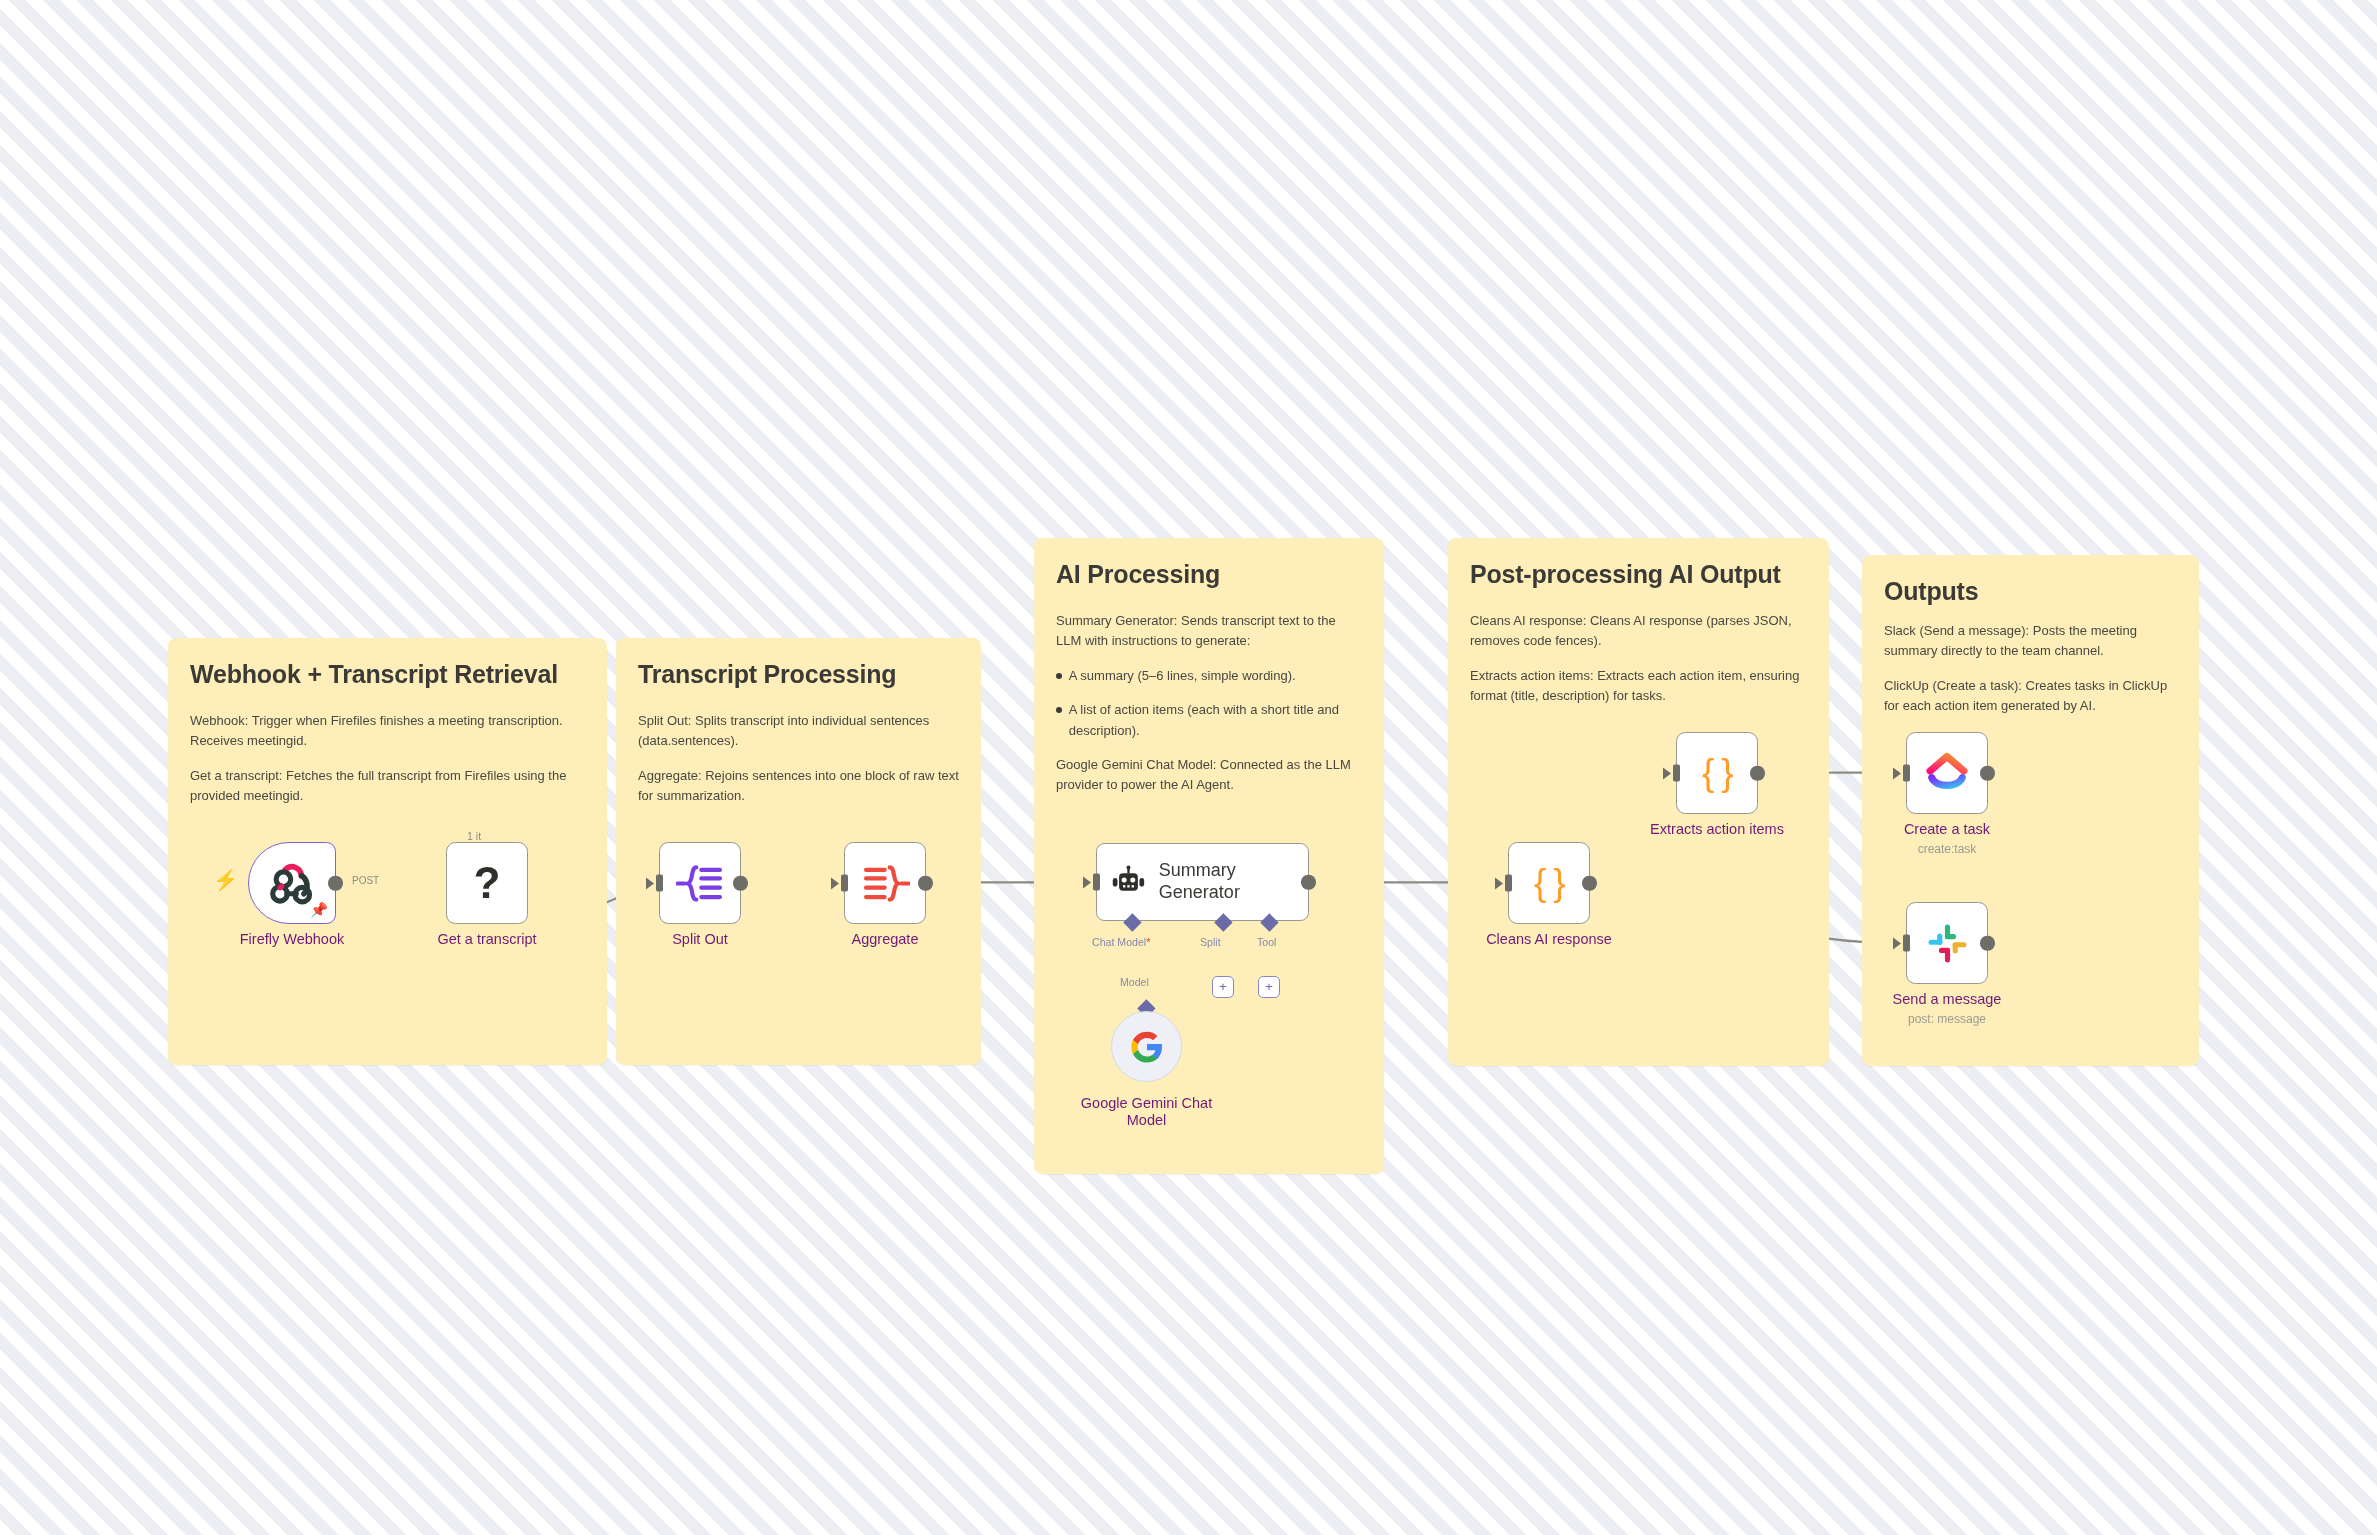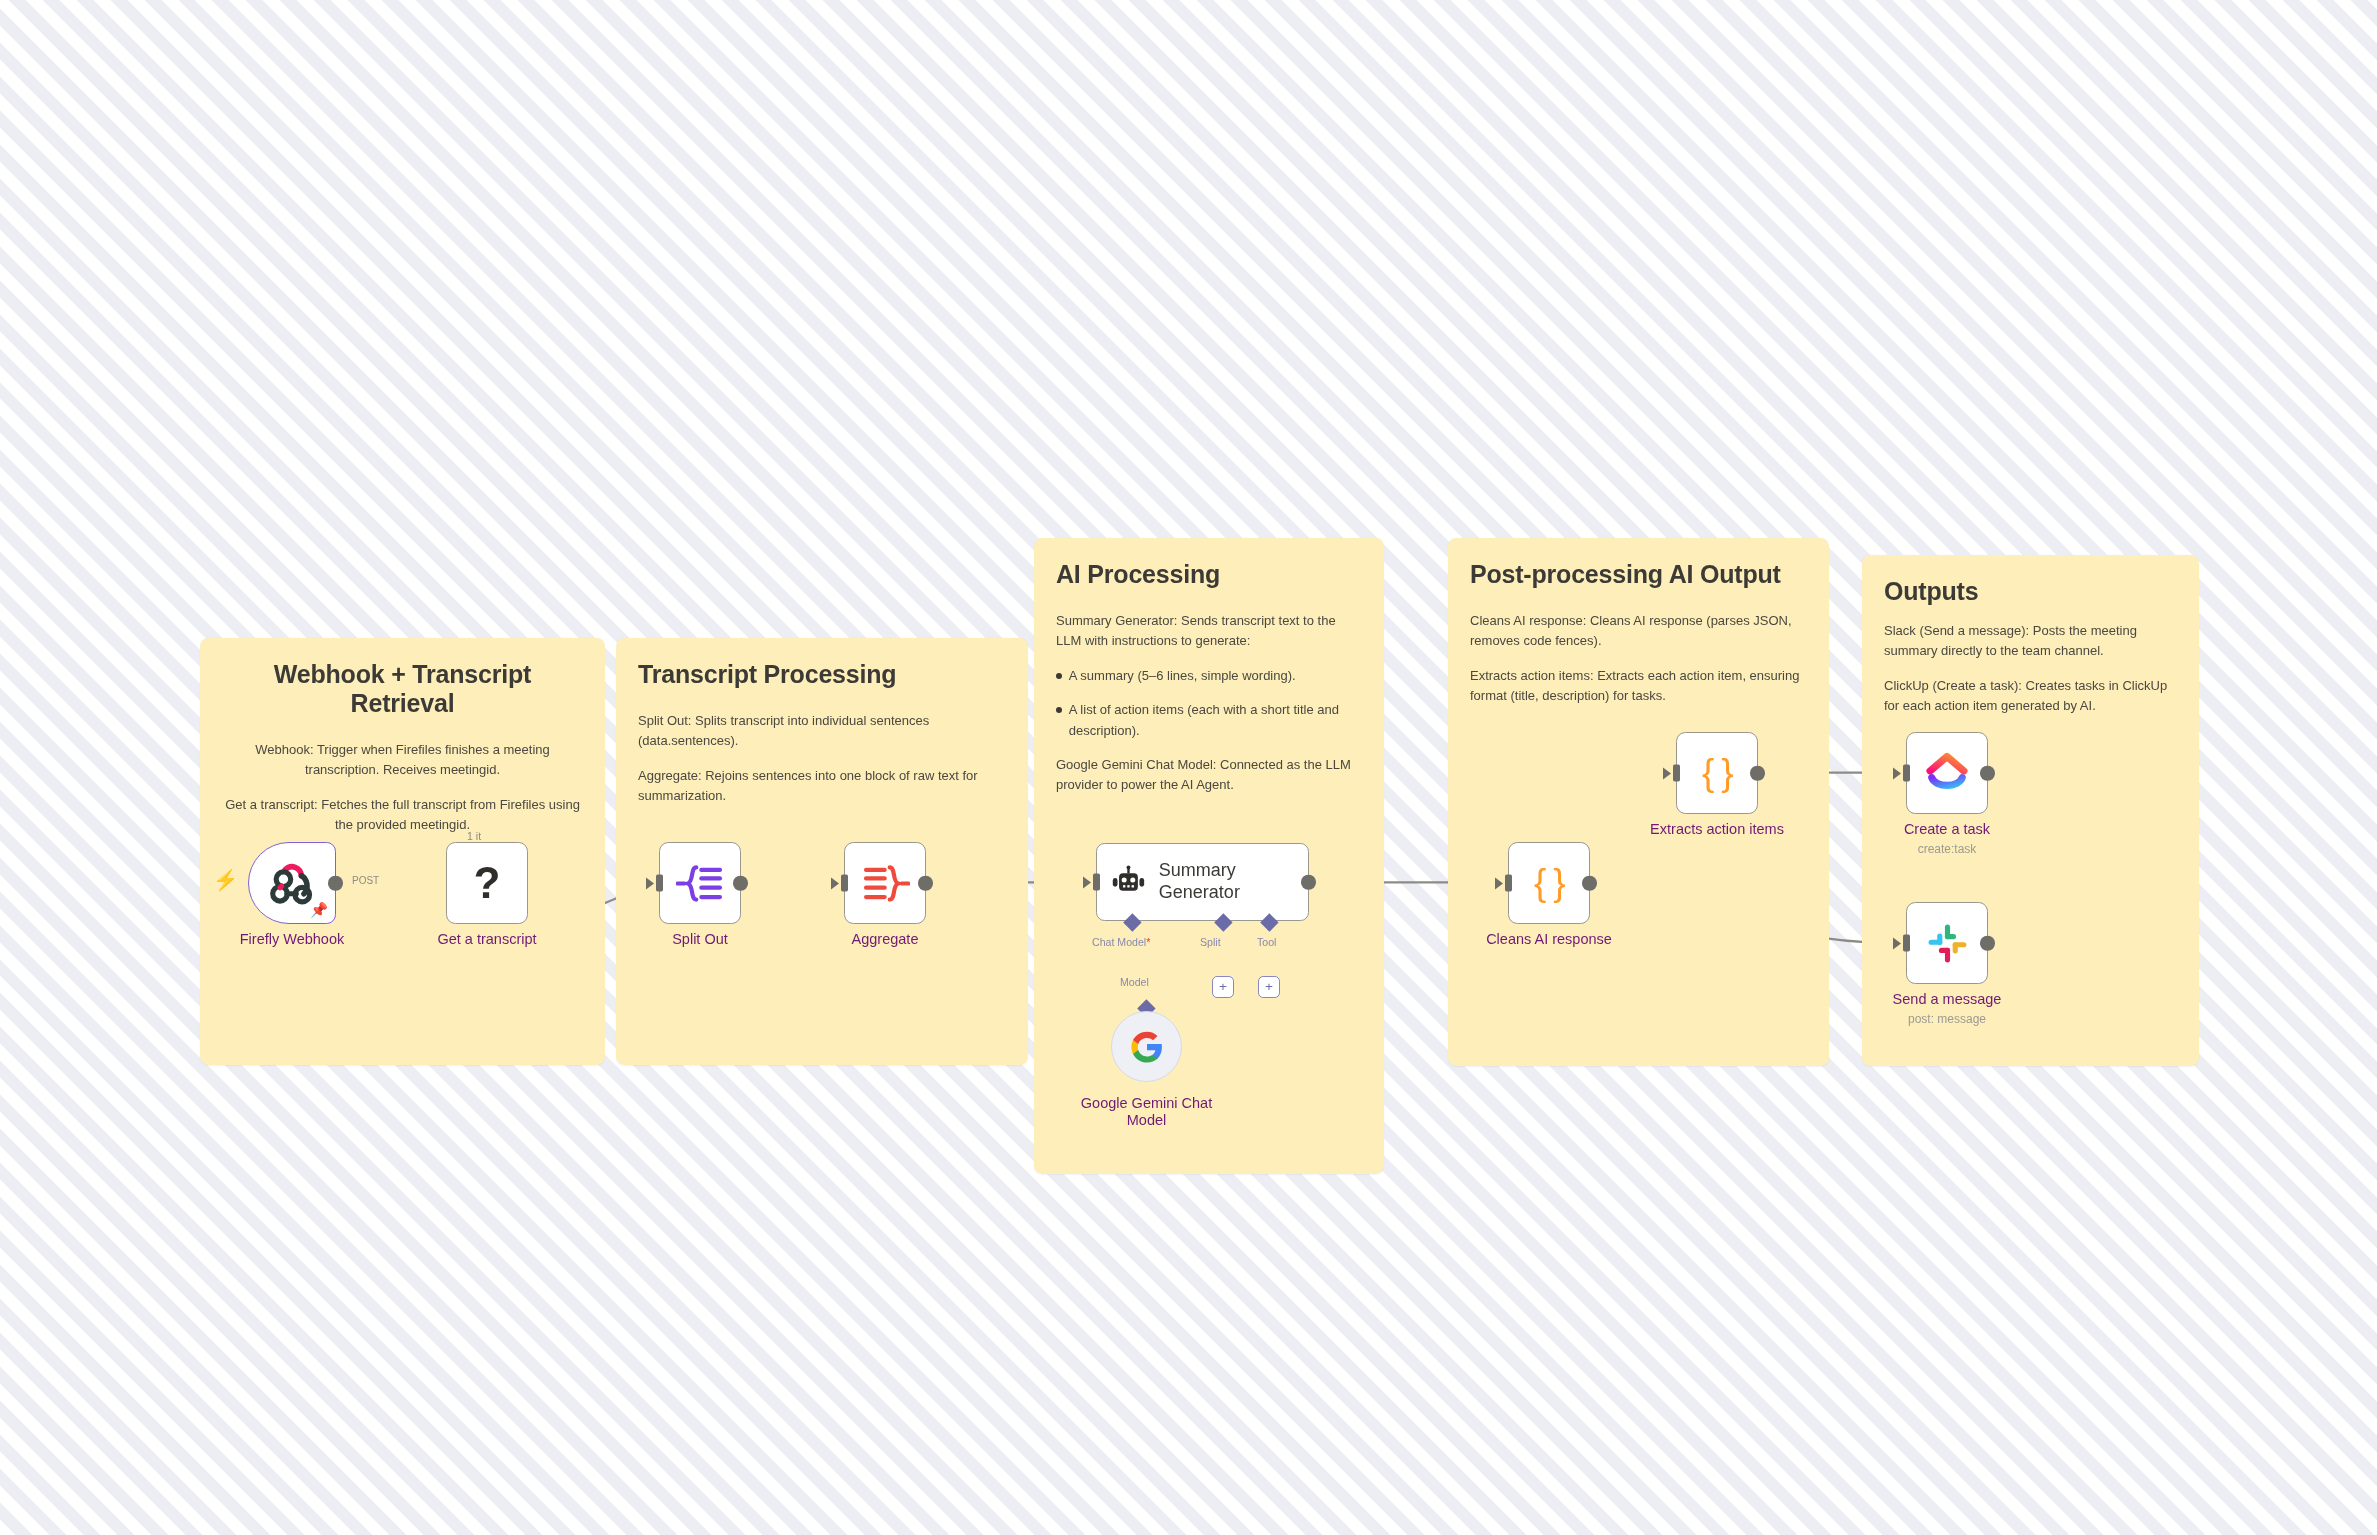--- a/index.html
+++ b/index.html
@@ -210,29 +210,29 @@
 
       <path d="M 2098,908 L 2230,908" marker-end="url(#arr)"></path>
     </g>
 
     <path d="M 1330,1105 C 1334,1140 1340,1160 1347,1182" stroke="#8886c4" stroke-width="2.4" fill="none" stroke-dasharray="7 6"></path>
 
     <line x1="1437" y1="1102" x2="1437" y2="1148" stroke="#9a98c0" stroke-width="2.4"></line>
     <line x1="1491" y1="1102" x2="1491" y2="1148" stroke="#9a98c0" stroke-width="2.4"></line>
   </svg>
 
-  <div class="panel" style="left:200px; top:638px; width:405px; height:427px;text-align:center;">
+  <div class="panel" style="left:168px; top:638px; width:439px; height:427px;">
     <div class="panel-title">Webhook + Transcript Retrieval</div>
     <div class="panel-body">
       <p>Webhook: Trigger when Firefiles finishes a meeting transcription. Receives meetingid.</p>
       <p>Get a transcript: Fetches the full transcript from Firefiles using the provided meetingid.</p>
     </div>
   </div>
 
-  <div class="panel" style="left:616px; top:638px; width:412px; height:427px;">
+  <div class="panel" style="left:616px; top:638px; width:365px; height:427px;">
     <div class="panel-title">Transcript Processing</div>
     <div class="panel-body">
       <p>Split Out: Splits transcript into individual sentences (data.sentences).</p>
       <p>Aggregate: Rejoins sentences into one block of raw text for summarization.</p>
     </div>
   </div>
 
   <div class="panel" style="left:1028px; top:538px; width:350px; height:636px;margin-left:6px;">
     <div class="panel-title">AI Processing</div>
     <div class="panel-body">

